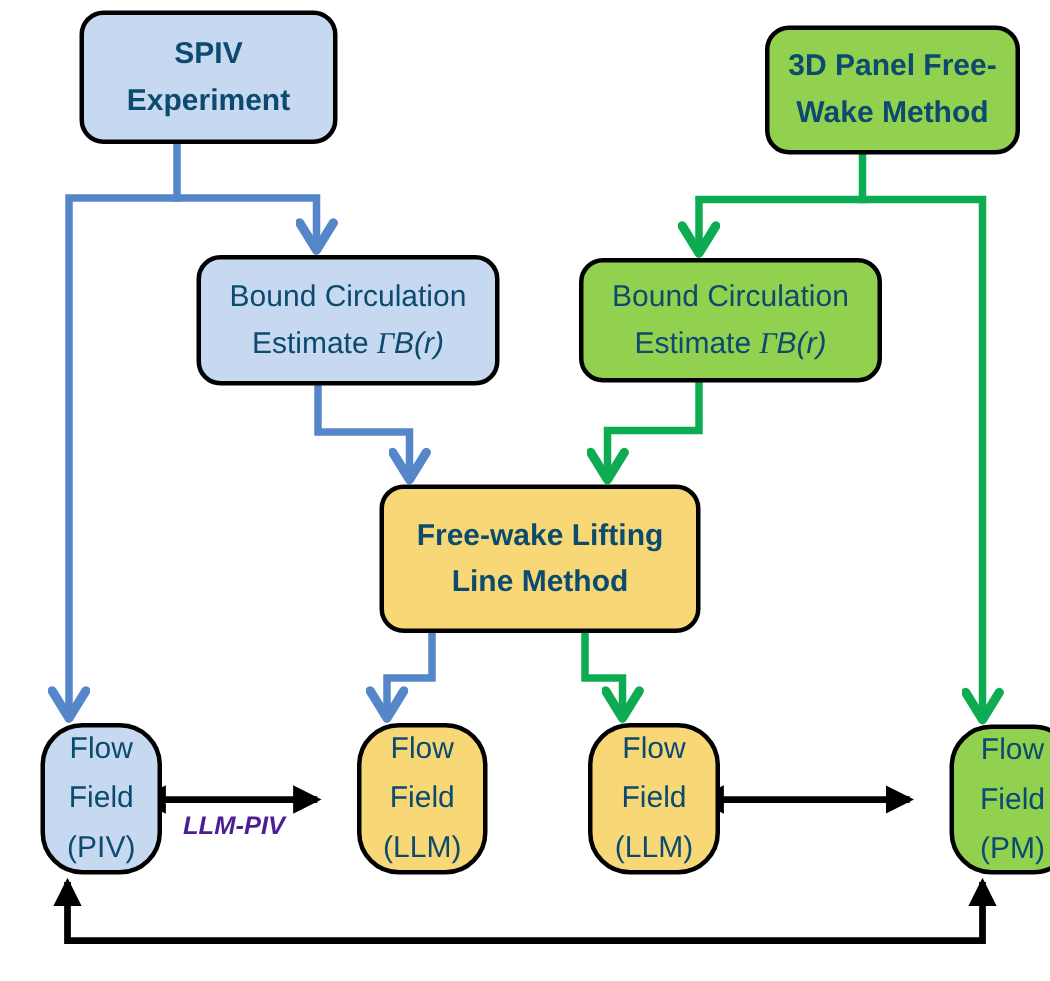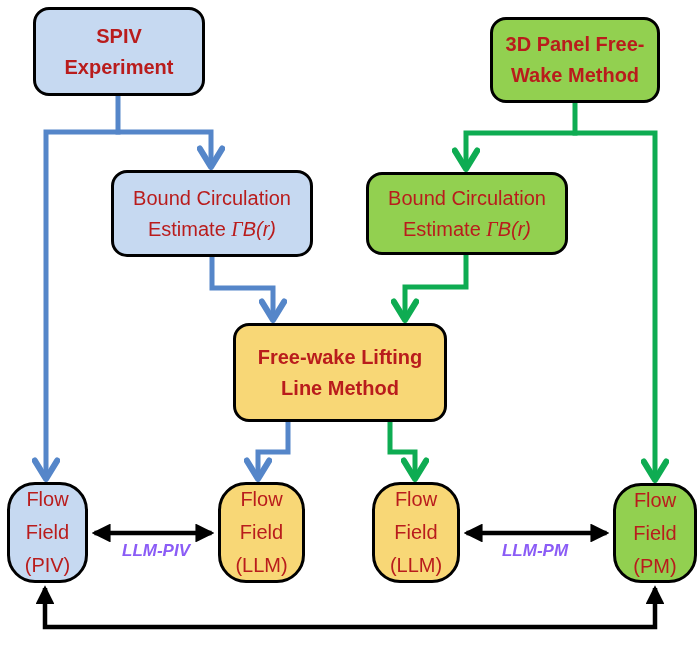--- a/index.html
+++ b/index.html
@@ -9,37 +9,37 @@
     background:#ffffff;
     font-family:"Liberation Sans", sans-serif;
     overflow:hidden;
   }
   .edges{position:absolute;left:0;top:0;width:700px;height:654px;}
   .box{
     position:absolute;
     box-sizing:border-box;
     border:3px solid #000000;
     display:flex;align-items:center;justify-content:center;
-    text-align:center;color:#b91c1c;
+    text-align:center;color:#0c4a6e;margin-left:20px;
   }
   .box .txt{white-space:pre-line;}
   .r16{border-radius:16px;}
   .r18{border-radius:28px;}
   .fill-blue{background:#C6D9F1;}
   .fill-green{background:#92D050;}
   .fill-yellow{background:#F8D776;}
   .bold{font-weight:bold;}
   .big{font-size:20px;line-height:31px;}
   .mid{font-size:20px;line-height:31px;}
   .flowtxt{font-size:20px;line-height:33px;}
   .math{font-style:italic;}
   .math-gamma{font-family:"Liberation Serif", serif;font-style:italic;}
   .edge-label{
     position:absolute;width:110px;text-align:center;
-    font-weight:bold;font-style:italic;font-size:17px;color:#8b5cf6;
+    font-weight:bold;font-style:italic;font-size:17px;color:#4c1d95;
   }
   
   .b-spiv   {left:33px;  top:7px;   width:172px; height:89px;}
   .b-panel  {left:490px; top:17px;   width:170px; height:86px;}
   .b-bcb    {left:111px; top:170px; width:202px; height:87px;}
   .b-bcg    {left:366px; top:172px; width:202px; height:83px;}
   .b-lift   {left:233px; top:323px; width:214px; height:99px;}
   .b-ffpiv  {left:7px;   top:482px; width:81px;  height:101px;}
   .b-ffllm1 {left:218px; top:482px; width:87px;  height:101px;}
   .b-ffllm2 {left:372px; top:482px; width:88px;  height:101px;}
@@ -124,16 +124,15 @@
 (LLM)</span>
   </div>
 
   <div class="box b-ffpm fill-green r18">
     <span class="txt flowtxt">Flow
 Field
 (PM)</span>
   </div>
 
   <div class="edge-label l-llmpiv">LLM-PIV</div>
-  <div class="edge-label l-llmpm">LLM-PM</div>
   <div class="edge-label l-pmpiv">PM-PIV</div>
 
 </div>
 
 </body></html>

